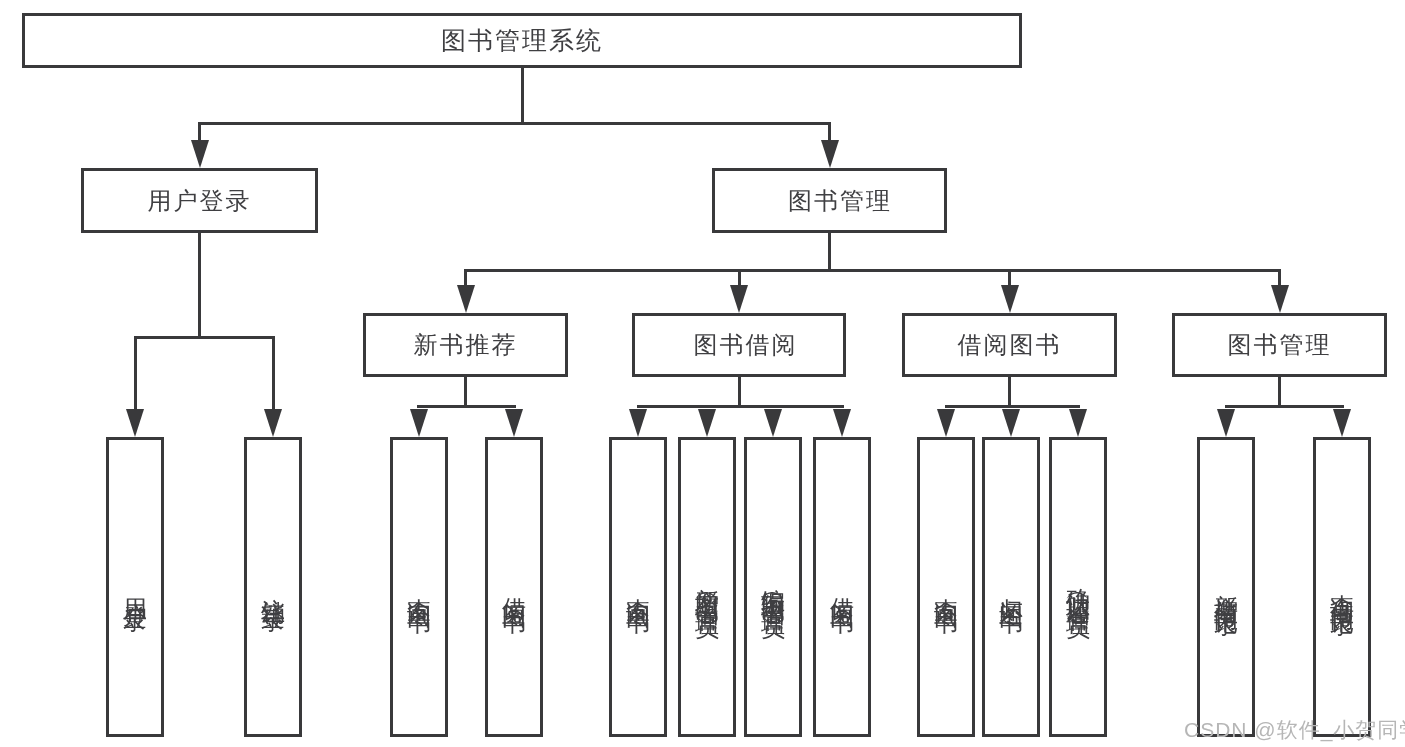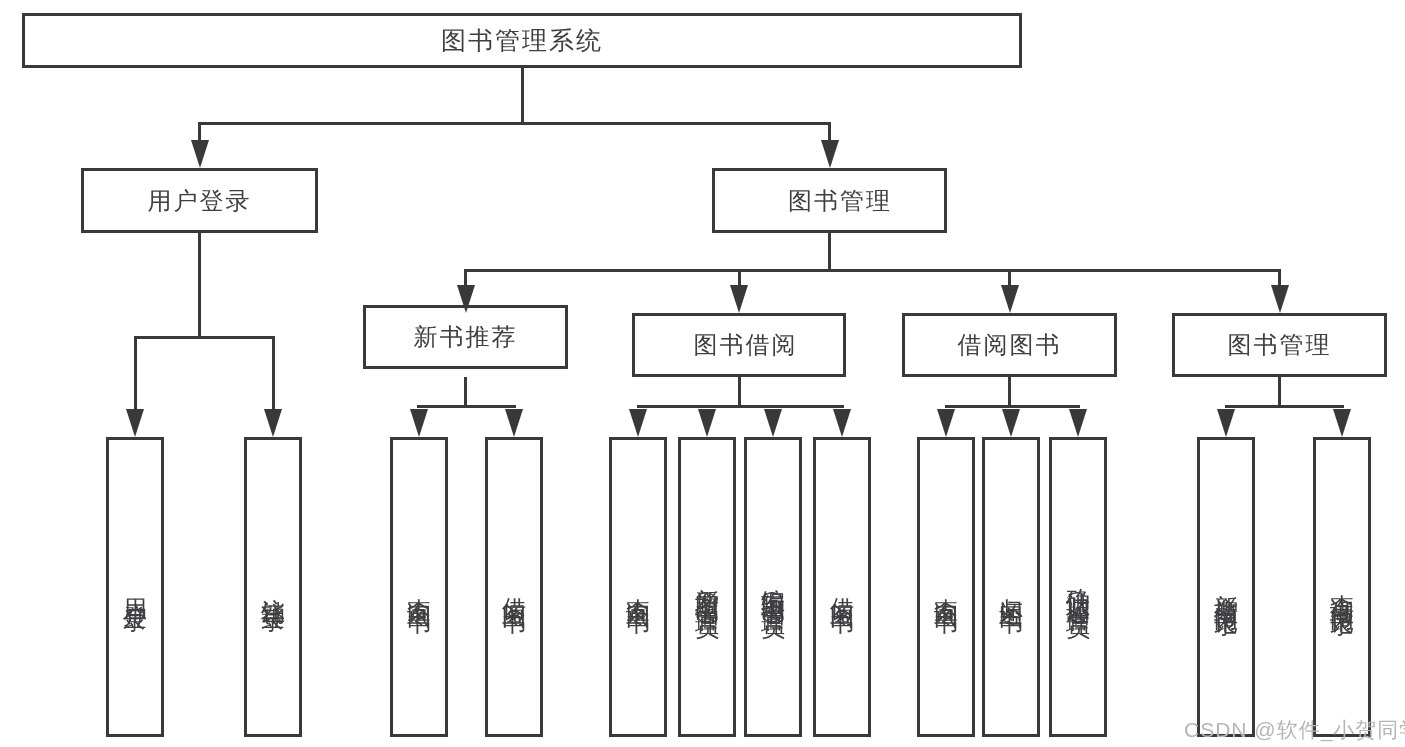--- a/index.html
+++ b/index.html
@@ -70,21 +70,21 @@
   </div>
 
   <div class="box" style="left:81px; top:168px; width:237px; height:65px;">
     <span class="hlabel">用户登录</span>
   </div>
 
   <div class="box" style="left:712px; top:168px; width:235px; height:65px;padding-left:21px;">
     <span class="hlabel">图书管理</span>
   </div>
 
-  <div class="box" style="left:363px; top:305px; width:205px; height:64px;">
+  <div class="box" style="left:363px; top:313px; width:205px; height:64px;">
     <span class="hlabel">新书推荐</span>
   </div>
 
   <div class="box" style="left:632px; top:313px; width:214px; height:64px;padding-left:13px;">
     <span class="hlabel">图书借阅</span>
   </div>
 
   <div class="box" style="left:902px; top:313px; width:215px; height:64px;">
     <span class="hlabel">借阅图书</span>
   </div>

